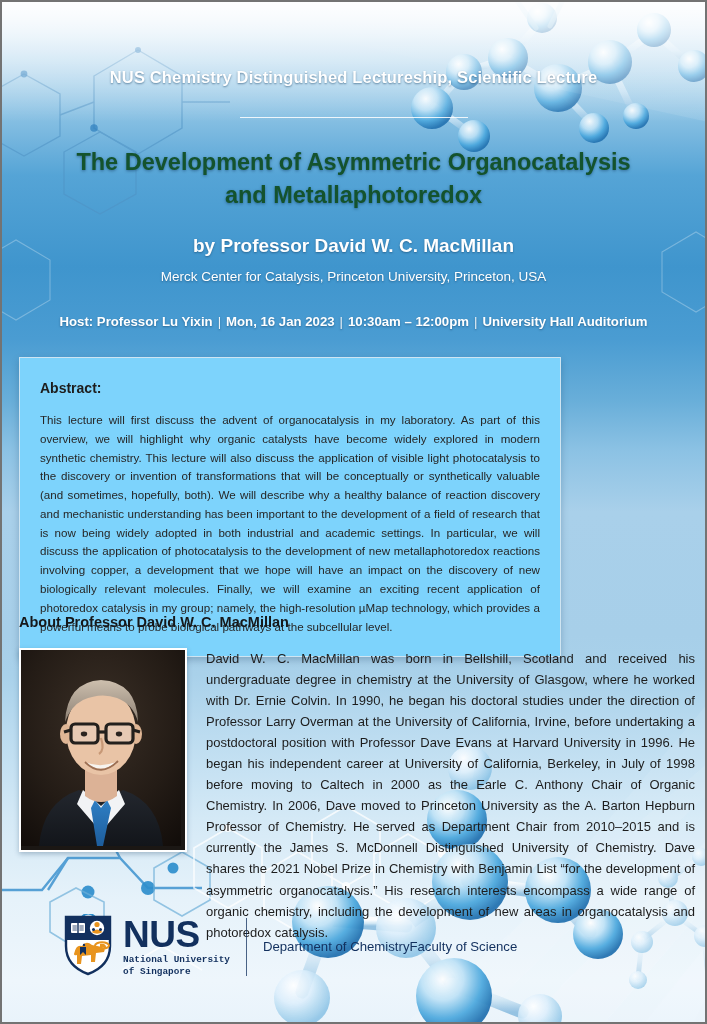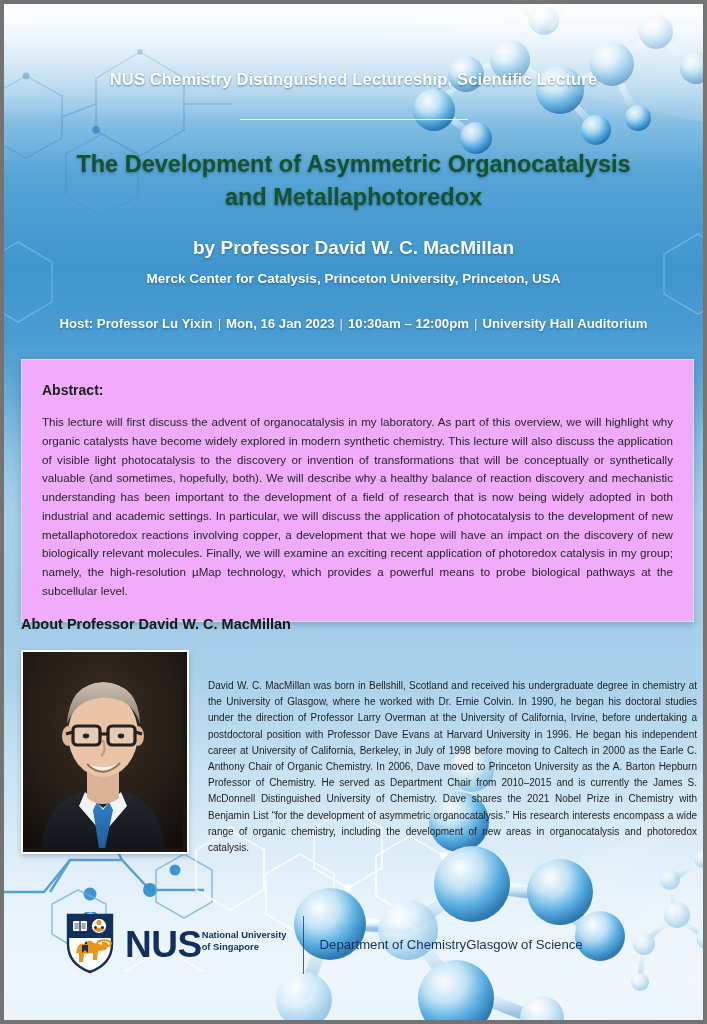--- a/index.html
+++ b/index.html
@@ -8,21 +8,21 @@
     background: #ffffff;
   }
   .poster {
     position: relative;
     width: 707px;
     height: 1024px;
     overflow: hidden;
     font-family: "Liberation Sans", sans-serif;
     background: #eaf4fb;
     box-sizing: border-box;
-    border: 4px solid #737373;
+    border: 2px solid #737373;
   }
 
   
   .bg-base {
     position: absolute;
     inset: 0;
     background: linear-gradient(180deg,
         #e9f2fa 0%,
         #d2e7f6 3%,
         #9ccbe8 9%,
@@ -84,21 +84,21 @@
   .speaker {
     margin-top: 22px;
     font-size: 19px;
     font-weight: bold;
     color: #ffffff;
     text-shadow: 0 1px 2px rgba(14,55,92,0.5);
   }
   .affiliation {
     margin-top: 12px;
     font-size: 13.5px;
-    font-weight: bold;
+    font-weight: normal;
     color: #ffffff;
     text-shadow: 0 1px 2px rgba(14,55,92,0.5);
   }
   .logistics {
     margin-top: 30px;
     font-size: 13.2px;
     font-weight: bold;
     color: #ffffff;
     text-shadow: 0 1px 2px rgba(14,55,92,0.5);
   }
@@ -107,23 +107,23 @@
     padding: 0 5px;
     color: rgba(255,255,255,0.9);
     font-weight: normal;
   }
 
   
   .abstract-card {
     position: absolute;
     left: 17px;
     top: 355px;
-    width: 673px;
+    width: 542px;
     box-sizing: border-box;
-    background: #f0abfc;
+    background: #7dd3fc;
     border: 1px solid #cfe5f2;
     box-shadow: 0 3px 7px rgba(20,60,95,0.28);
     padding: 22px 20px 20px 20px;
     z-index: 6;
   }
   .abstract-heading {
     font-size: 14px;
     font-weight: bold;
     color: #1d1d1d;
     margin-bottom: 15px;
@@ -161,57 +161,57 @@
     flex: 0 0 164px;
     border: 2px solid #ffffff;
     box-shadow: 0 2px 5px rgba(20,60,95,0.3);
     background: #1b1714;
     position: relative;
     overflow: hidden;
   }
   .portrait svg { display: block; }
   .bio {
     margin-left: 19px;
-    font-size: 10px;
+    font-size: 13px;
     line-height: 1.62;
     color: #1d1d1d;
     text-align: justify;
     flex: 1 1 auto;
-    margin-top: 28px;
   }
 
   
   .footer {
     position: absolute;
     left: 60px;
     bottom: 42px;
     display: flex;
     align-items: center;
     z-index: 6;
   }
   .shield-wrap { flex: 0 0 auto; }
   .nus-word {
     margin-left: 9px;
     display: flex;
-    flex-direction: row;
+    flex-direction: column;
     justify-content: flex-start;
   }
   .nus-big {
     font-size: 37px;
     font-weight: bold;
     letter-spacing: -0.5px;
     color: #12305e;
     line-height: 0.95;
   }
   .nus-sub {
     font-size: 9.4px;
     font-weight: bold;
     color: #12305e;
     line-height: 1.22;
     margin-top: 2px;
+    font-family: Liberation Mono, monospace;
   }
   .footer-pipe {
     width: 1px;
     align-self: stretch;
     background: #12305e;
     margin: 4px 16px 4px 16px;
     opacity: 0.75;
   }
   .dept {
     display: flex;
@@ -520,17 +520,17 @@
     <div class="nus-word">
       <div class="nus-big">NUS</div>
       <div class="nus-sub">
         <div>National University</div>
         <div>of Singapore</div>
       </div>
     </div>
     <div class="footer-pipe"></div>
     <div class="dept">
       <div>Department of Chemistry</div>
-      <div>Glasgow of Science</div>
+      <div>Faculty of Science</div>
     </div>
   </div>
 
 </div>
 
 </body></html>

